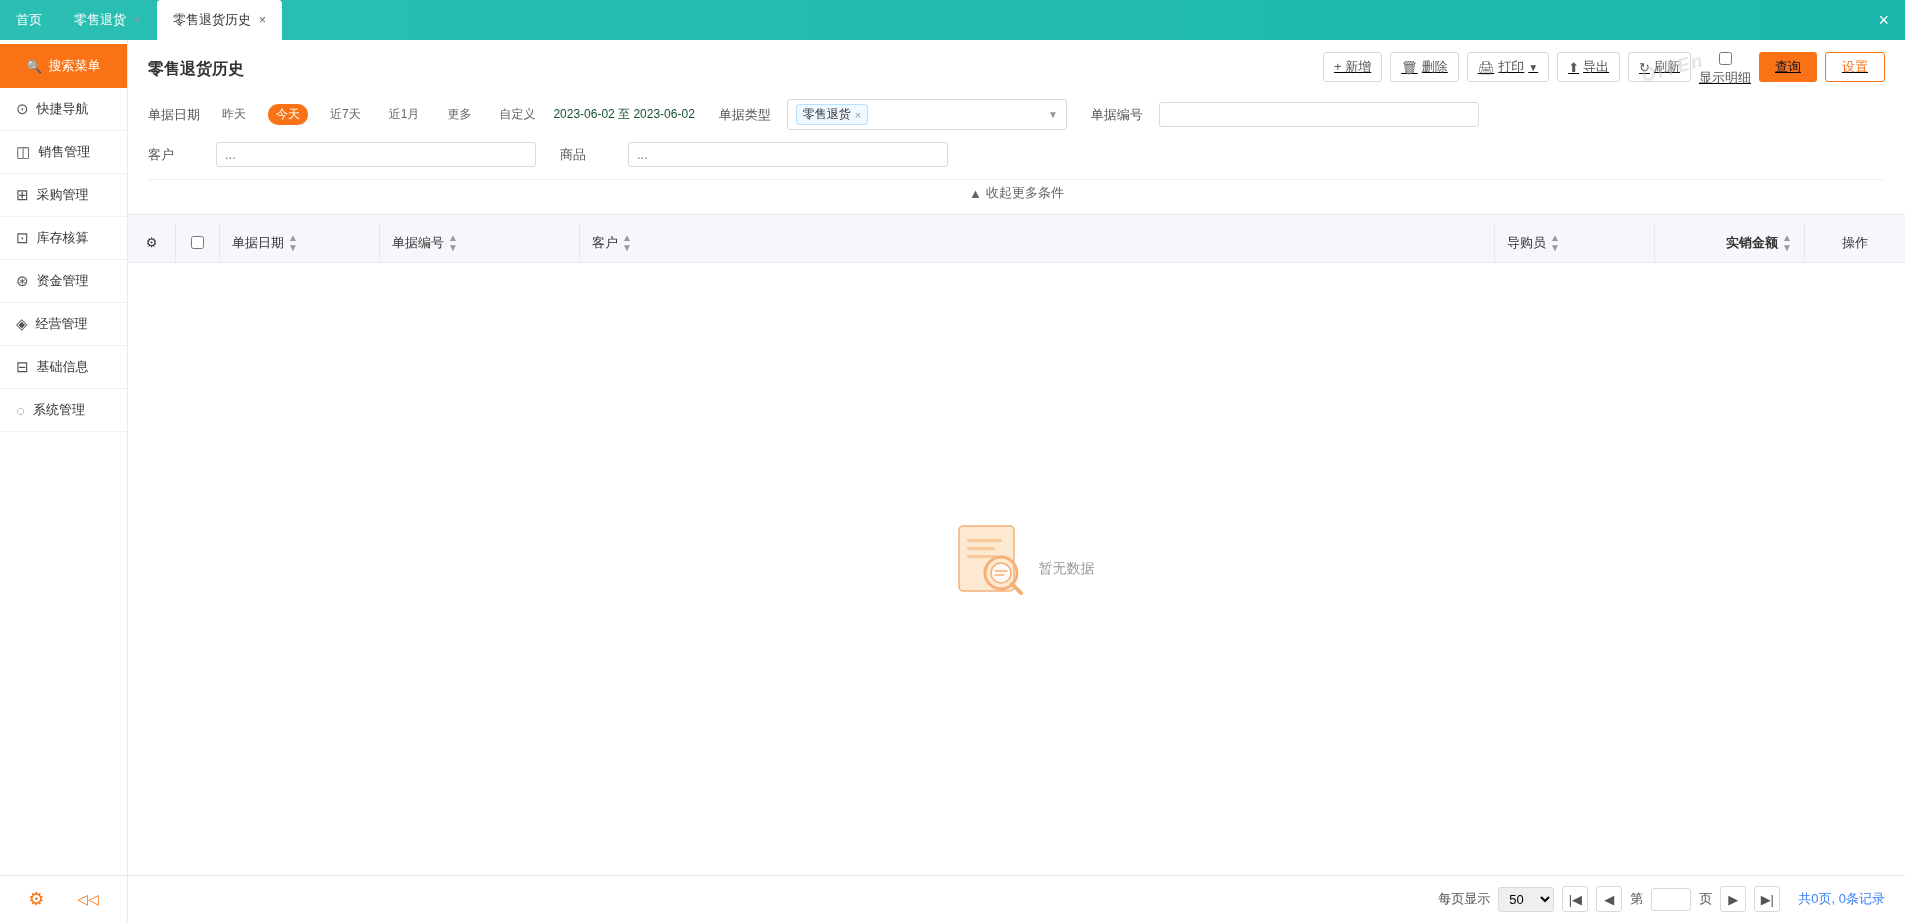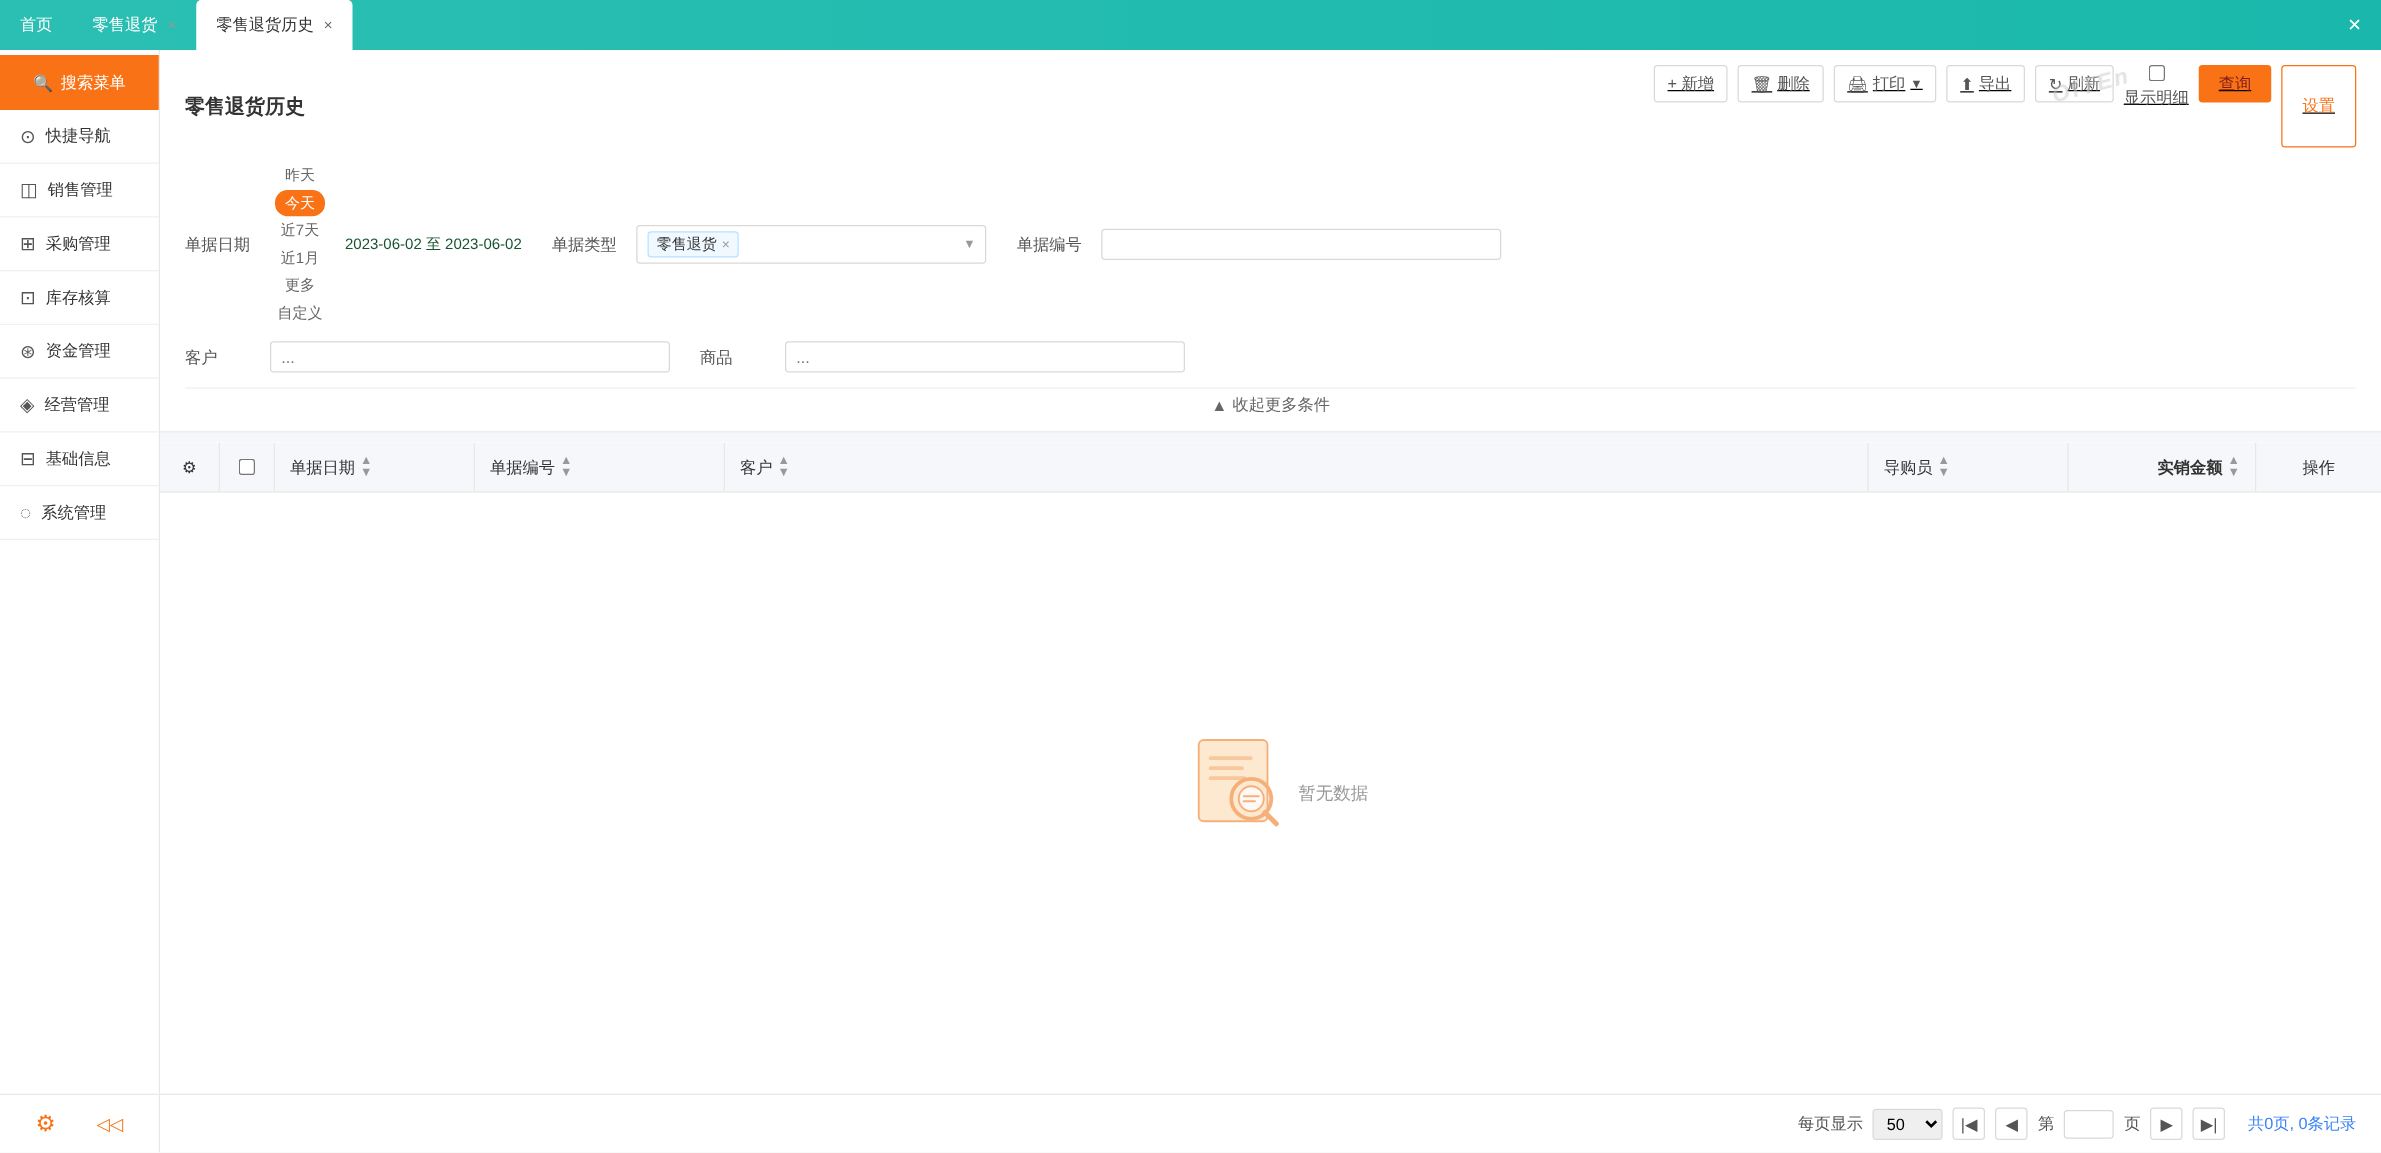--- a/index.html
+++ b/index.html
@@ -137,32 +137,32 @@
       padding: 5px 10px;
       font-size: 13px;
       border: 1px solid #d9d9d9;
       background: #fff;
       border-radius: 3px;
       cursor: pointer;
       color: #555;
     }
     .btn-query {
       background: #f97316;
-      color: #7f1d1d;
+      color: #0f172a;
       border: none;
       padding: 6px 16px;
       border-radius: 3px;
       cursor: pointer;
       font-size: 13px;
     }
     .btn-settings {
       background: #fff;
       color: #f97316;
       border: 1px solid #f97316;
-      padding: 23px 16px;
+      padding: 5px 16px;
       border-radius: 3px;
       cursor: pointer;
       font-size: 13px;
     }
     .checkbox-show { display: flex; align-items: center; gap: 4px; font-size: 13px; color: #555; flex-direction: column; }
 
     
     .filter-area {
       padding: 0 0 8px;
     }
@@ -182,22 +182,21 @@
     }
     .filter-label {
       font-size: 13px;
       color: #555;
       white-space: nowrap;
       min-width: 60px;
     }
     .filter-date-options {
       display: flex;
       align-items: center;
-      gap: 1px;
-      flex-direction: column;
+      gap: 16px;
     }
     .date-opt {
       font-size: 12px;
       color: #666;
       padding: 2px 6px;
       cursor: pointer;
       border-radius: 3px;
     }
     .date-opt.active {
       background: #f97316;

